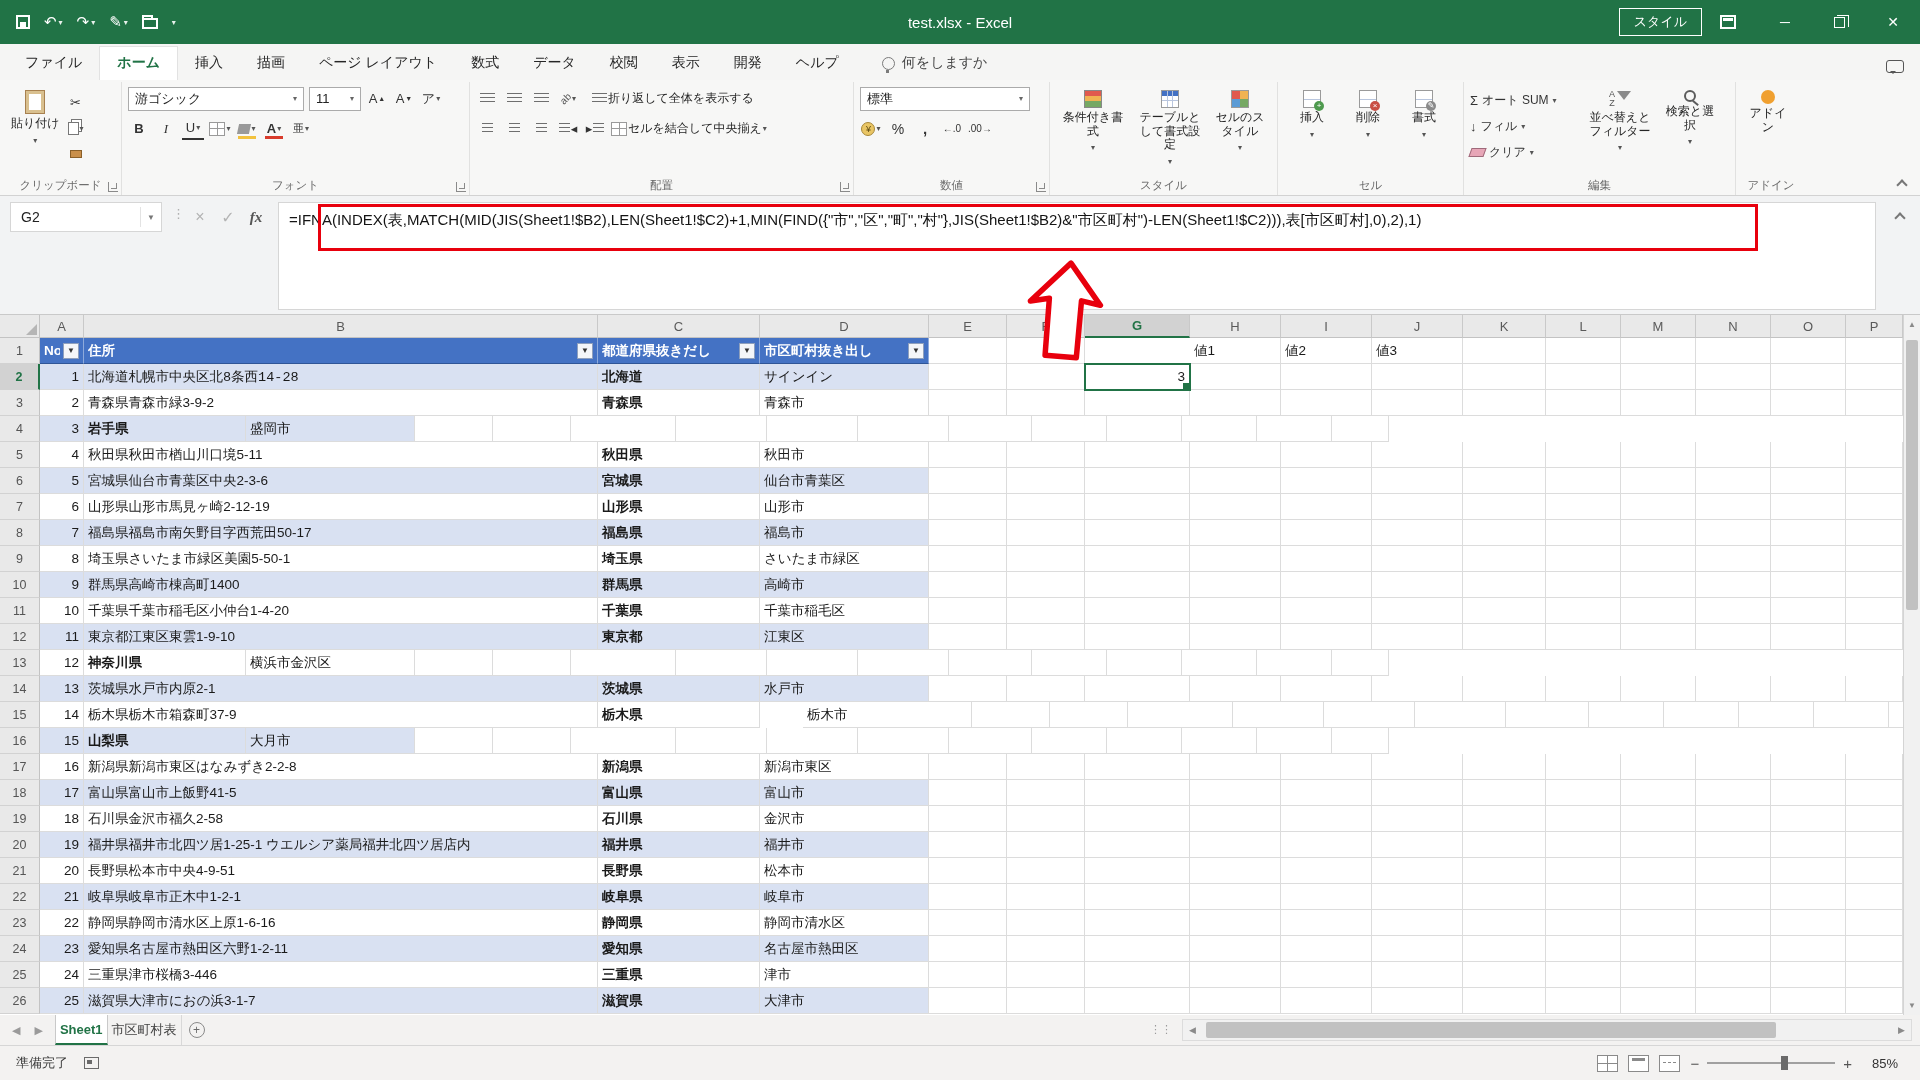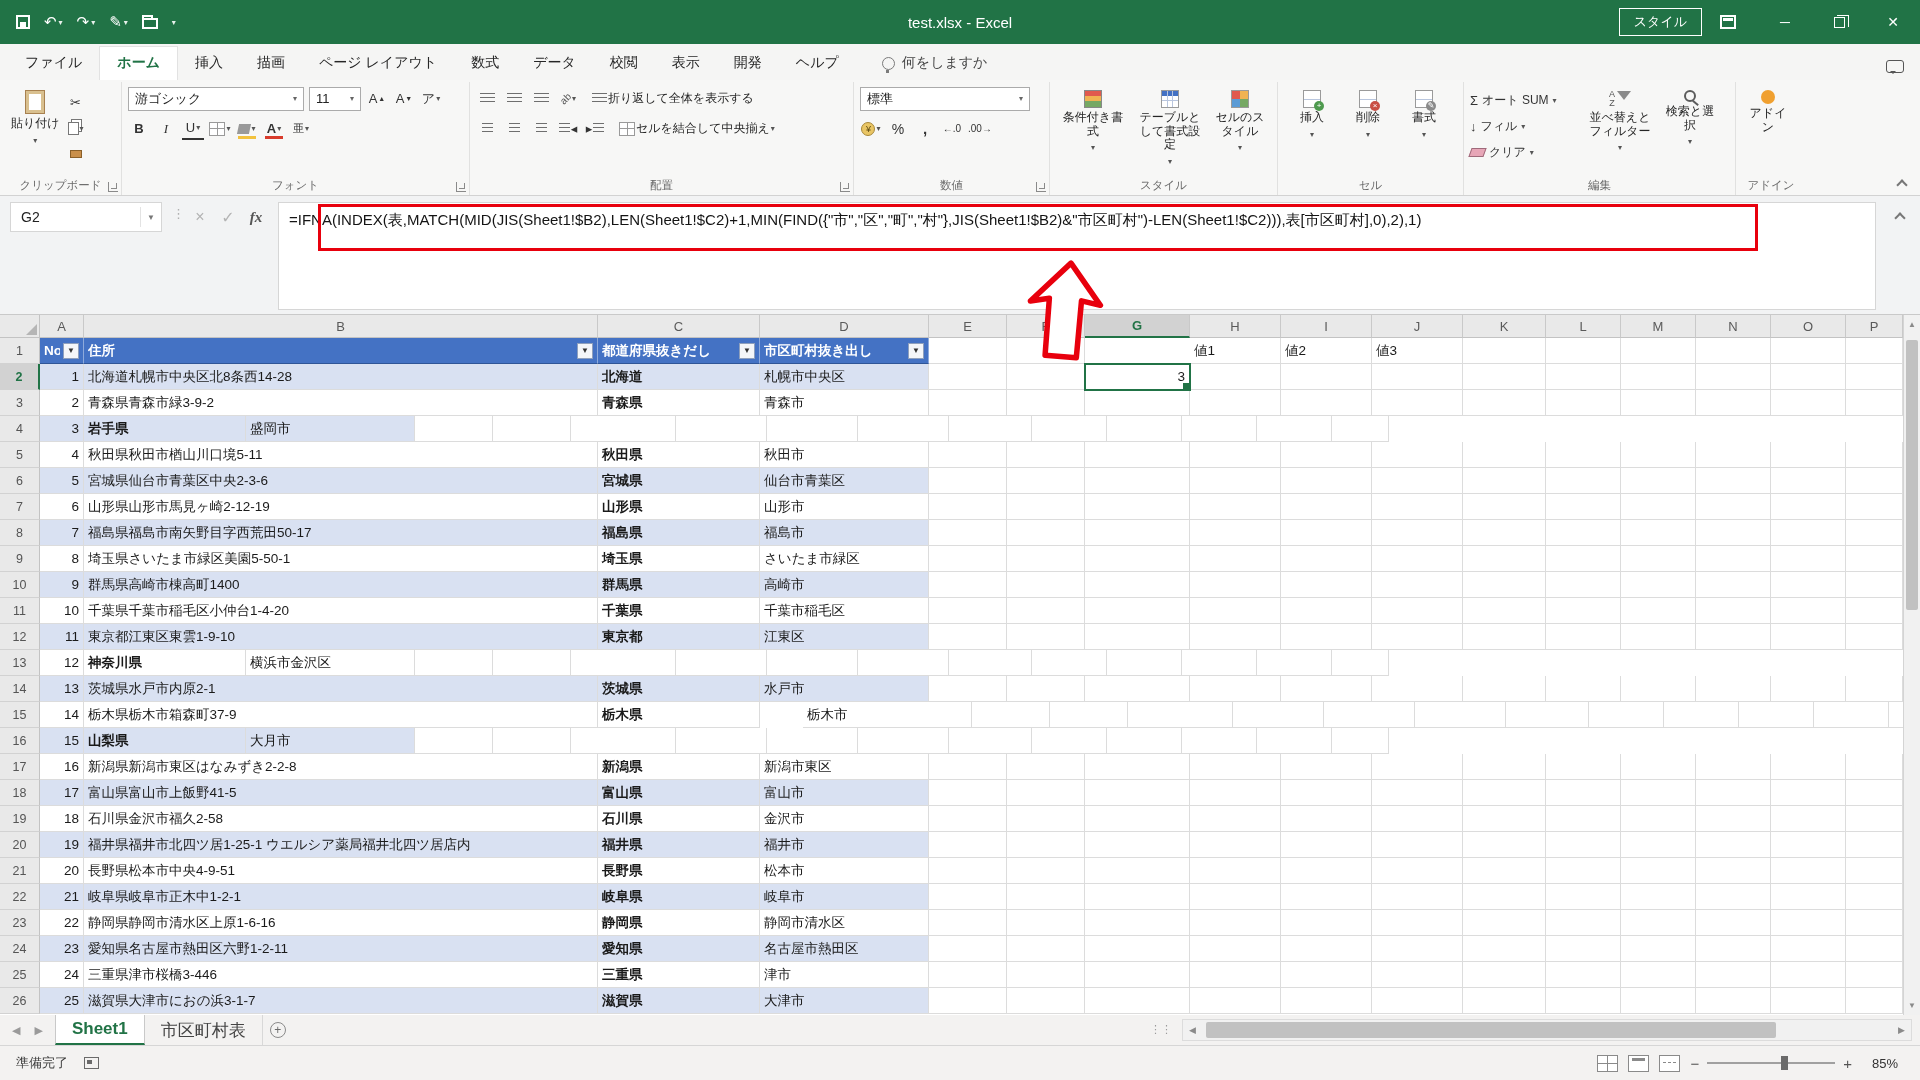--- a/index.html
+++ b/index.html
@@ -113,21 +113,21 @@
   .selcell::after{content:"";position:absolute;right:-1px;bottom:-1px;width:6px;height:6px;background:#217346;border:1px solid #fff;}
   
   .vscroll{flex:0 0 17px;background:#f1f1f1;border-left:1px solid #d4d4d4;display:flex;flex-direction:column;align-items:center;}
   .varrow{height:19px;width:100%;display:flex;align-items:center;justify-content:center;color:#8a8a8a;font-size:8px;}
   .vtrack{flex:1;width:100%;position:relative;}
   .vthumb{position:absolute;left:2px;right:2px;top:6px;height:270px;background:#c1c1c1;border-radius:2px;}
 
   
   .sheetbar{flex:0 0 31px;background:#f3f2f1;border-bottom:1px solid #d6d6d6;display:flex;align-items:stretch;position:relative;}
   .snav{display:flex;align-items:center;gap:14px;padding:0 12px;color:#9a9a9a;font-size:11px;}
-  .stab{display:flex;align-items:center;padding:0 16px;font-size:17px;color:#444;border-right:1px solid #d8d8d8;cursor:default;}
+  .stab{display:flex;align-items:center;padding:0 4px;font-size:13px;color:#444;border-right:1px solid #d8d8d8;cursor:default;}
   .stab.active{background:#fff;color:#217346;font-weight:bold;border:1px solid #c9c9c9;border-top:none;border-bottom:2px solid #217346;}
   .addsheet{width:30px;display:flex;align-items:center;justify-content:center;}
   .plusc{width:16px;height:16px;border:1px solid #8a8a8a;border-radius:50%;color:#6a6a6a;font-size:12px;line-height:14px;text-align:center;}
   .hsplit{position:absolute;right:748px;top:8px;color:#9a9a9a;font-size:11px;}
   .hscroll{position:absolute;right:8px;top:4px;width:730px;height:22px;background:#f1f1f1;border:1px solid #dcdcdc;display:flex;align-items:center;}
   .harrow{width:19px;text-align:center;color:#8a8a8a;font-size:9px;}
   .htrack{flex:1;position:relative;height:100%;}
   .hthumb{position:absolute;top:2px;bottom:2px;left:4px;width:570px;background:#c1c1c1;border-radius:2px;}
 
   
@@ -286,21 +286,21 @@
               <span class="lines sm"></span>
             </span>
           <span class="sbtn">
               <span class="lines sm"></span>
             </span>
           <span class="sbtn">
               <span class="lines sm"></span>
             </span>
           <span class="sbtn"><span class="lines sm"></span>◂</span>
           <span class="sbtn">▸<span class="lines sm"></span></span>
-          <span class="sbtn" style="margin-left:8px;justify-content:space-between;">
+          <span class="sbtn" style="justify-content:space-between;">
               <span class="grid-ic"></span>
               <span style="font-size:12px;color:#262626;">セルを結合して中央揃え</span>
               <span class="dda">▾</span>
             </span>
         </div>
       </div>
       <div class="rg-label">配置</div>
       <span class="dlg"></span>
     </div>
 
@@ -475,23 +475,23 @@
             <div class="cell" style="width: 83px;"></div>
             <div class="cell" style="width: 75px;"></div>
             <div class="cell" style="width: 75px;"></div>
             <div class="cell" style="width: 75px;"></div>
             <div class="cell" style="width: 75px;"></div>
             <div class="cell" style="width: 57px;"></div>
           </div>
           <div class="grow">
             <div class="rhd hselr">2</div>
             <div class="cell band num" style="width: 44px;">1</div>
-            <div class="cell band" style="width: 514px;">北海道札幌市中央区北8条西14-28</div>
+            <div class="cell band" style="width: 514px; font-family: Liberation Mono, monospace;">北海道札幌市中央区北8条西14-28</div>
             <div class="cell band bold" style="width: 162px;">北海道</div>
-            <div class="cell band" style="width: 169px;">札幌市中央区</div>
+            <div class="cell band" style="width: 169px;">サインイン</div>
             <div class="cell" style="width: 78px;"></div>
             <div class="cell" style="width: 78px;"></div>
             <div class="cell num selcell" style="width: 105px;">3</div>
             <div class="cell" style="width: 91px;"></div>
             <div class="cell" style="width: 91px;"></div>
             <div class="cell" style="width: 91px;"></div>
             <div class="cell" style="width: 83px;"></div>
             <div class="cell" style="width: 75px;"></div>
             <div class="cell" style="width: 75px;"></div>
             <div class="cell" style="width: 75px;"></div>

